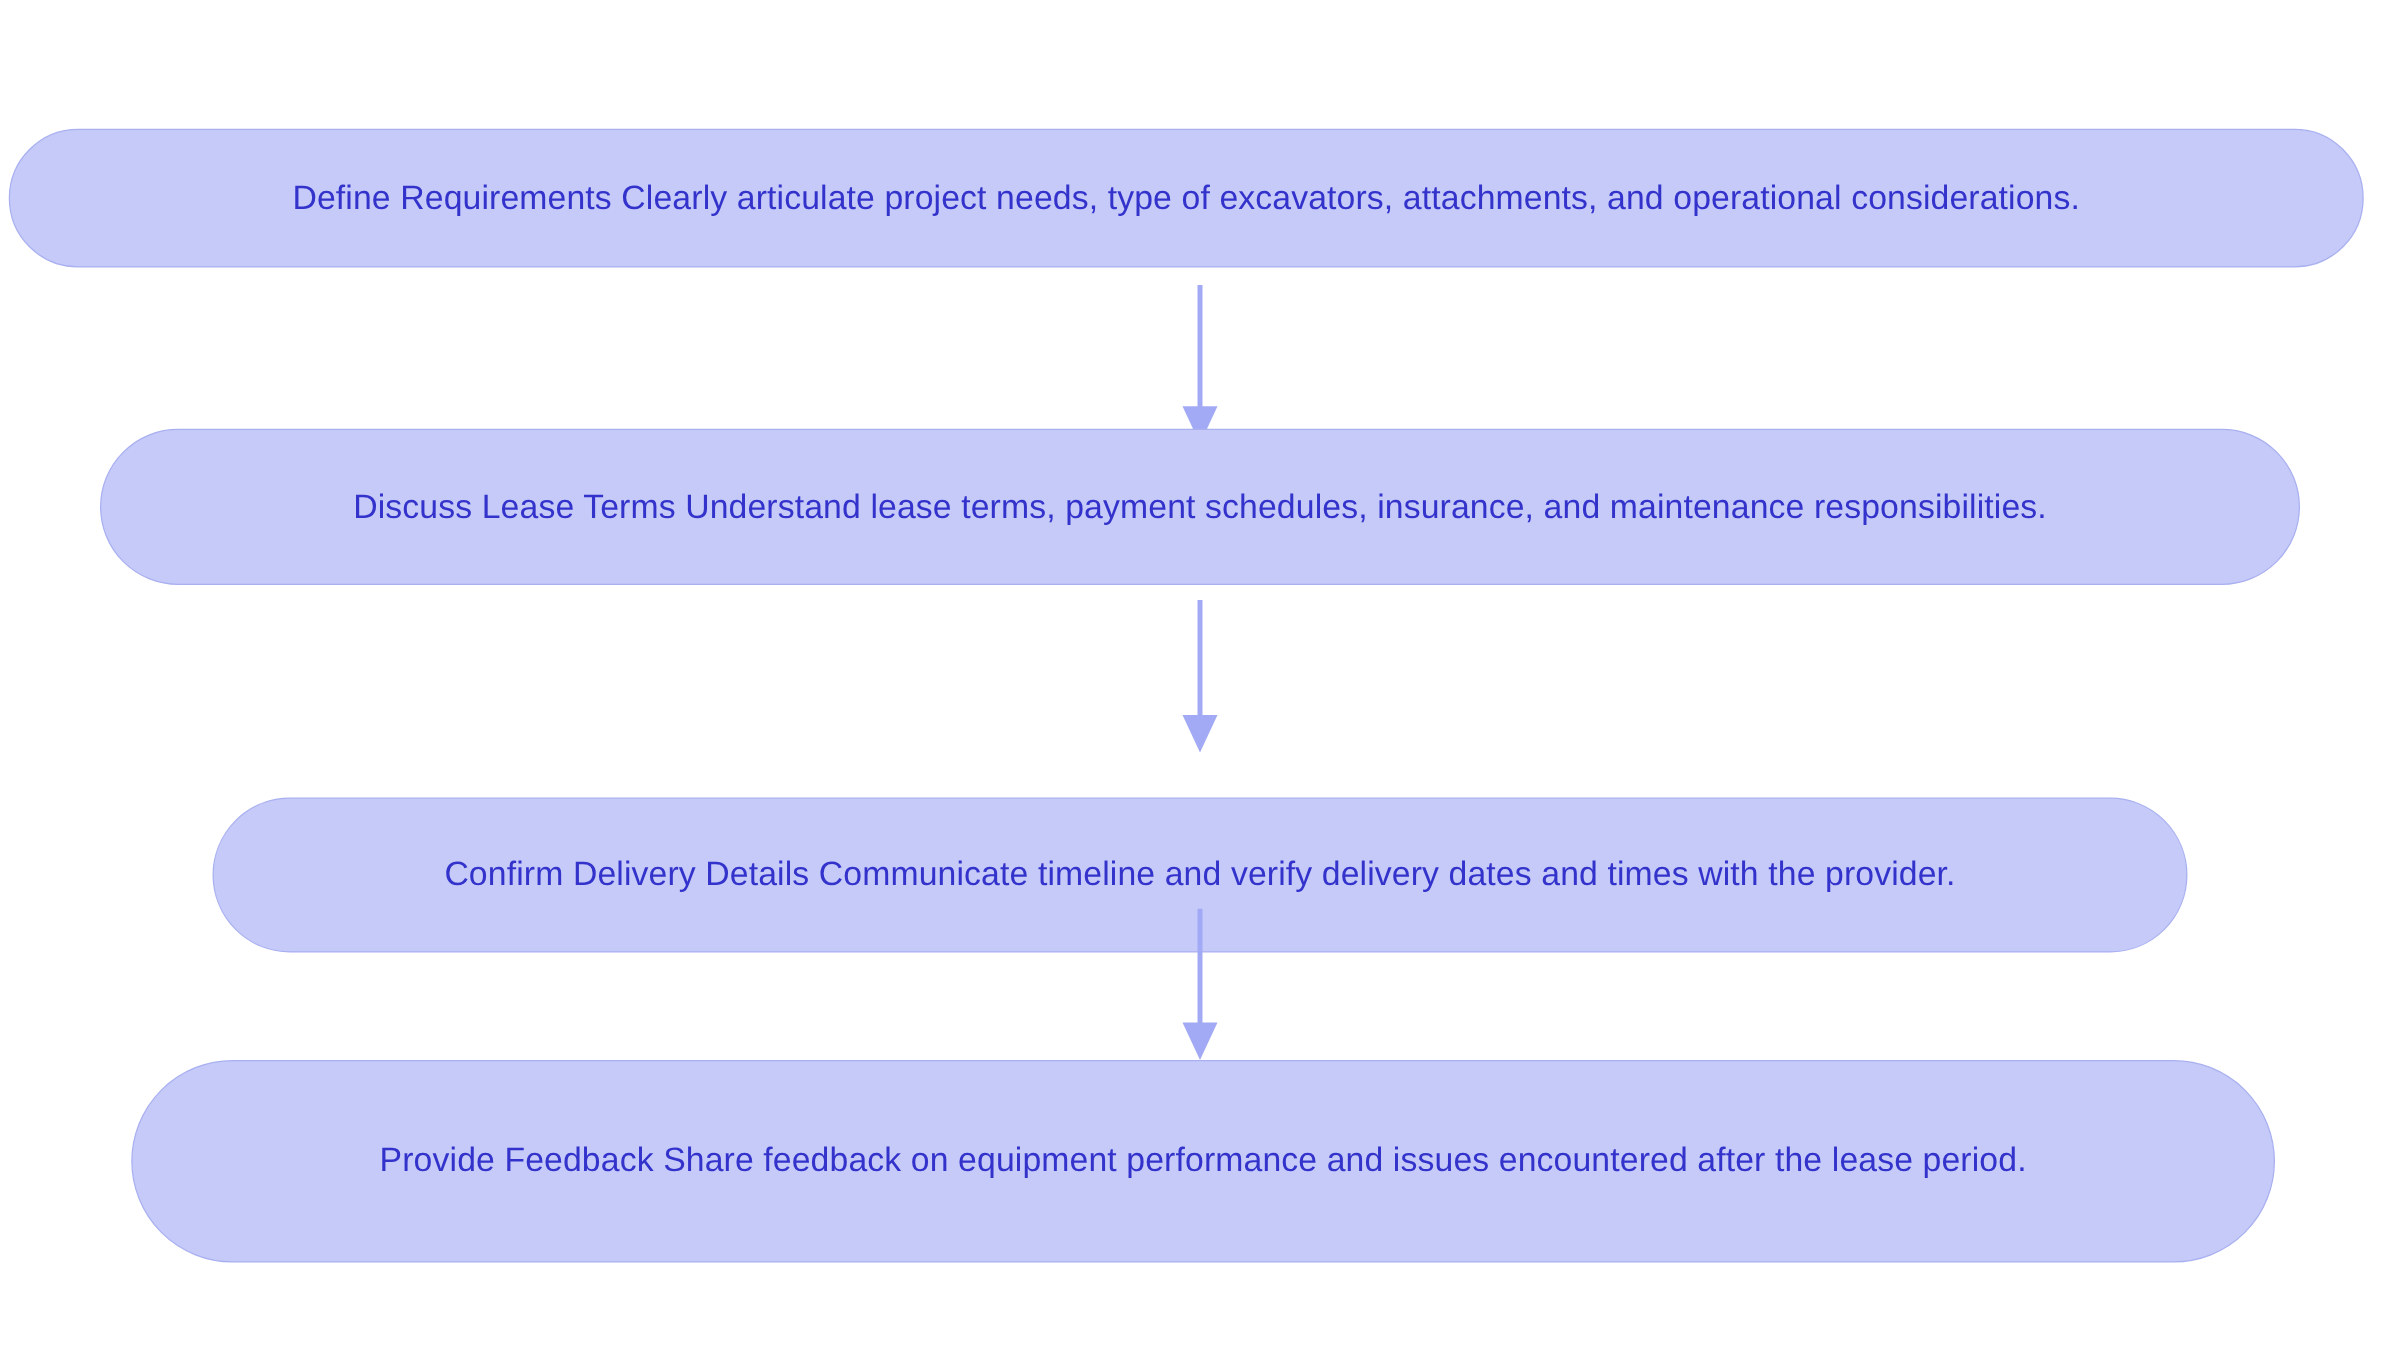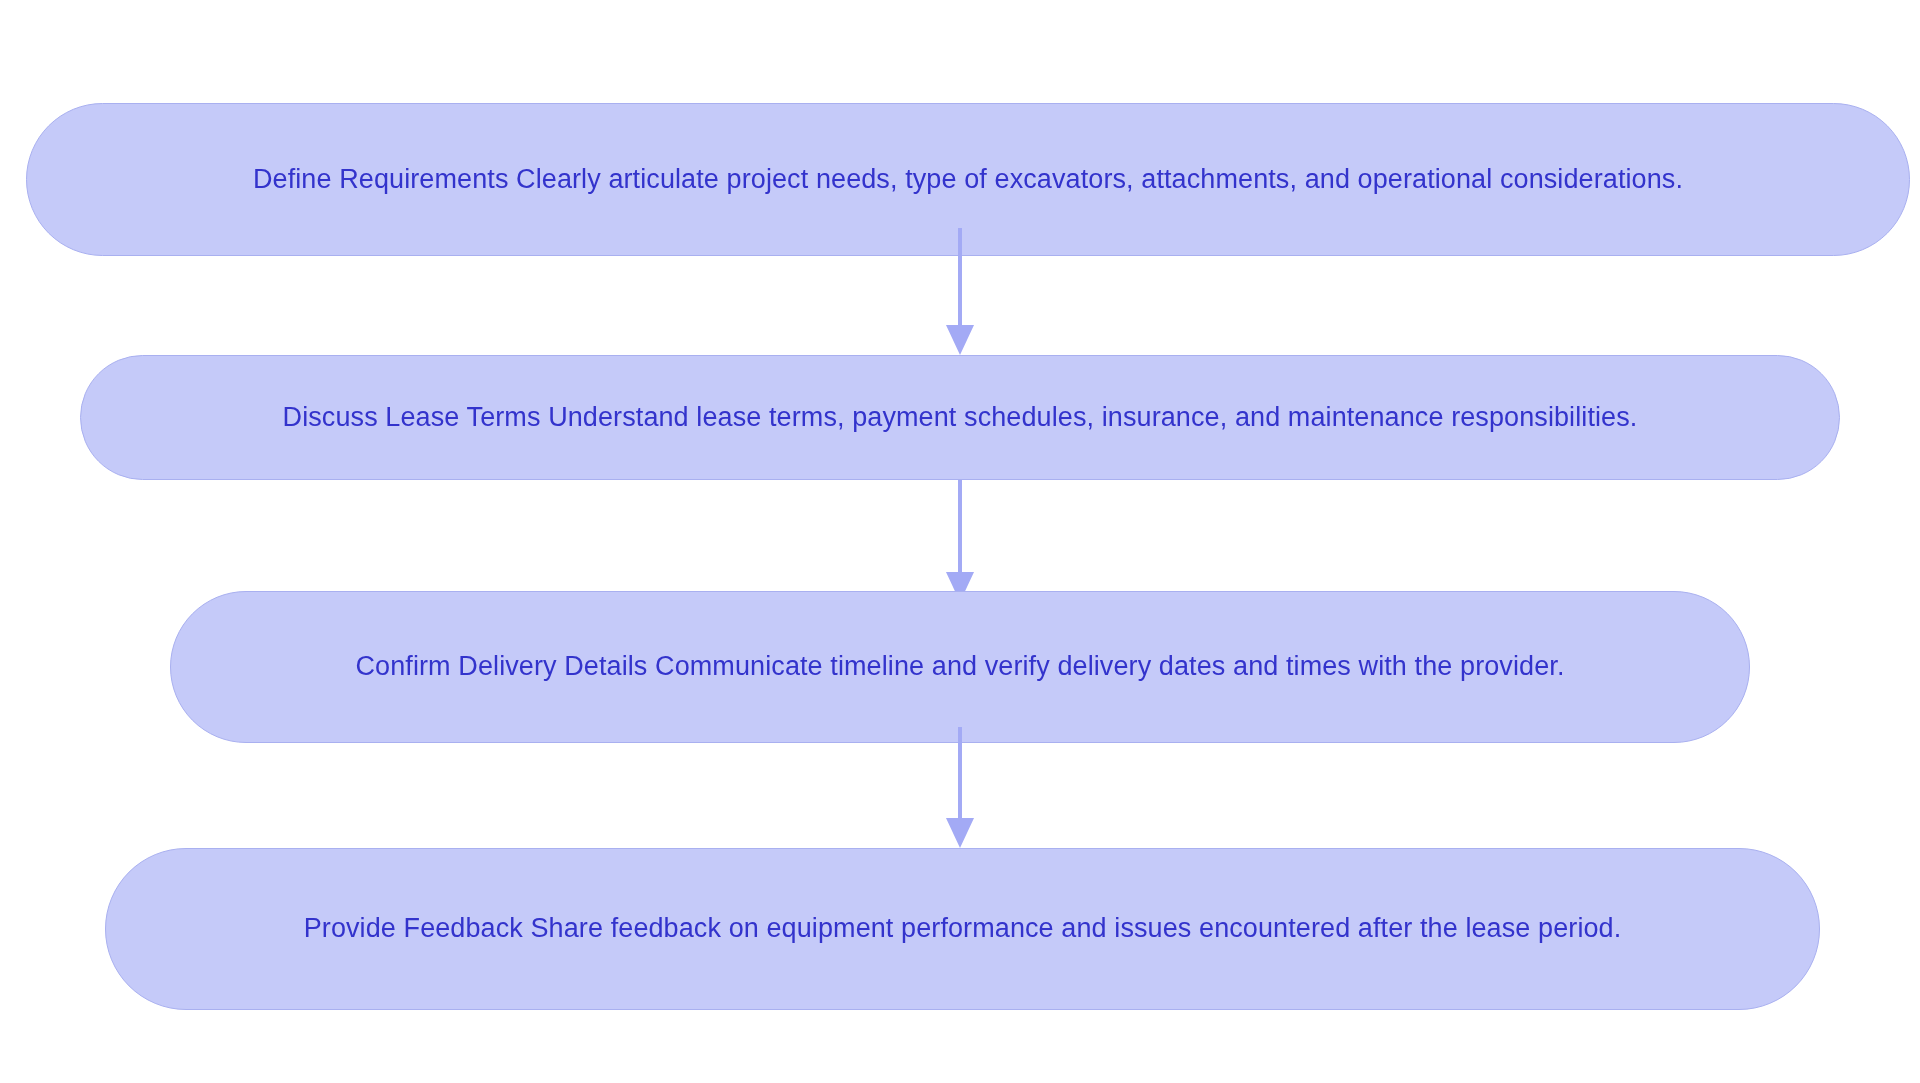--- a/index.html
+++ b/index.html
@@ -47,43 +47,43 @@
   .connector svg {
     display: block;
     overflow: visible;
   }
 </style>
 </head>
 <body>
 
 <div id="flowchart">
 
-  <div class="node" id="node-1" style="left: 26px; top: 103px; width: 1884px; height: 153px;">
+  <div class="node" id="node-1" style="left: 7px; top: 103px; width: 1884px; height: 111px;">
     <span class="node-label">Define Requirements Clearly articulate project needs, type of excavators, attachments, and operational considerations.</span>
   </div>
 
   <div class="connector" id="connector-1-2" style="left: 940px; top: 228px; width: 40px; height: 127px;">
     <svg width="40" height="127" viewBox="0 0 40 127" xmlns="http://www.w3.org/2000/svg">
       <line x1="20" y1="0" x2="20" y2="99" stroke="#a3aaf5" stroke-width="4"></line>
       <polygon points="20,127 6,97 34,97" fill="#a3aaf5"></polygon>
     </svg>
   </div>
 
-  <div class="node" id="node-2" style="left: 80px; top: 355px; width: 1760px; height: 125px;">
+  <div class="node" id="node-2" style="left: 80px; top: 343px; width: 1760px; height: 125px;">
     <span class="node-label">Discuss Lease Terms Understand lease terms, payment schedules, insurance, and maintenance responsibilities.</span>
   </div>
 
   <div class="connector" id="connector-2-3" style="left: 940px; top: 480px; width: 40px; height: 122px;">
     <svg width="40" height="122" viewBox="0 0 40 122" xmlns="http://www.w3.org/2000/svg">
       <line x1="20" y1="0" x2="20" y2="94" stroke="#a3aaf5" stroke-width="4"></line>
       <polygon points="20,122 6,92 34,92" fill="#a3aaf5"></polygon>
     </svg>
   </div>
 
-  <div class="node" id="node-3" style="left: 170px; top: 591px; width: 1580px; height: 152px;">
+  <div class="node" id="node-3" style="left: 170px; top: 638px; width: 1580px; height: 124px;">
     <span class="node-label">Confirm Delivery Details Communicate timeline and verify delivery dates and times with the provider.</span>
   </div>
 
   <div class="connector" id="connector-3-4" style="left: 940px; top: 727px; width: 40px; height: 121px;">
     <svg width="40" height="121" viewBox="0 0 40 121" xmlns="http://www.w3.org/2000/svg">
       <line x1="20" y1="0" x2="20" y2="93" stroke="#a3aaf5" stroke-width="4"></line>
       <polygon points="20,121 6,91 34,91" fill="#a3aaf5"></polygon>
     </svg>
   </div>
 

